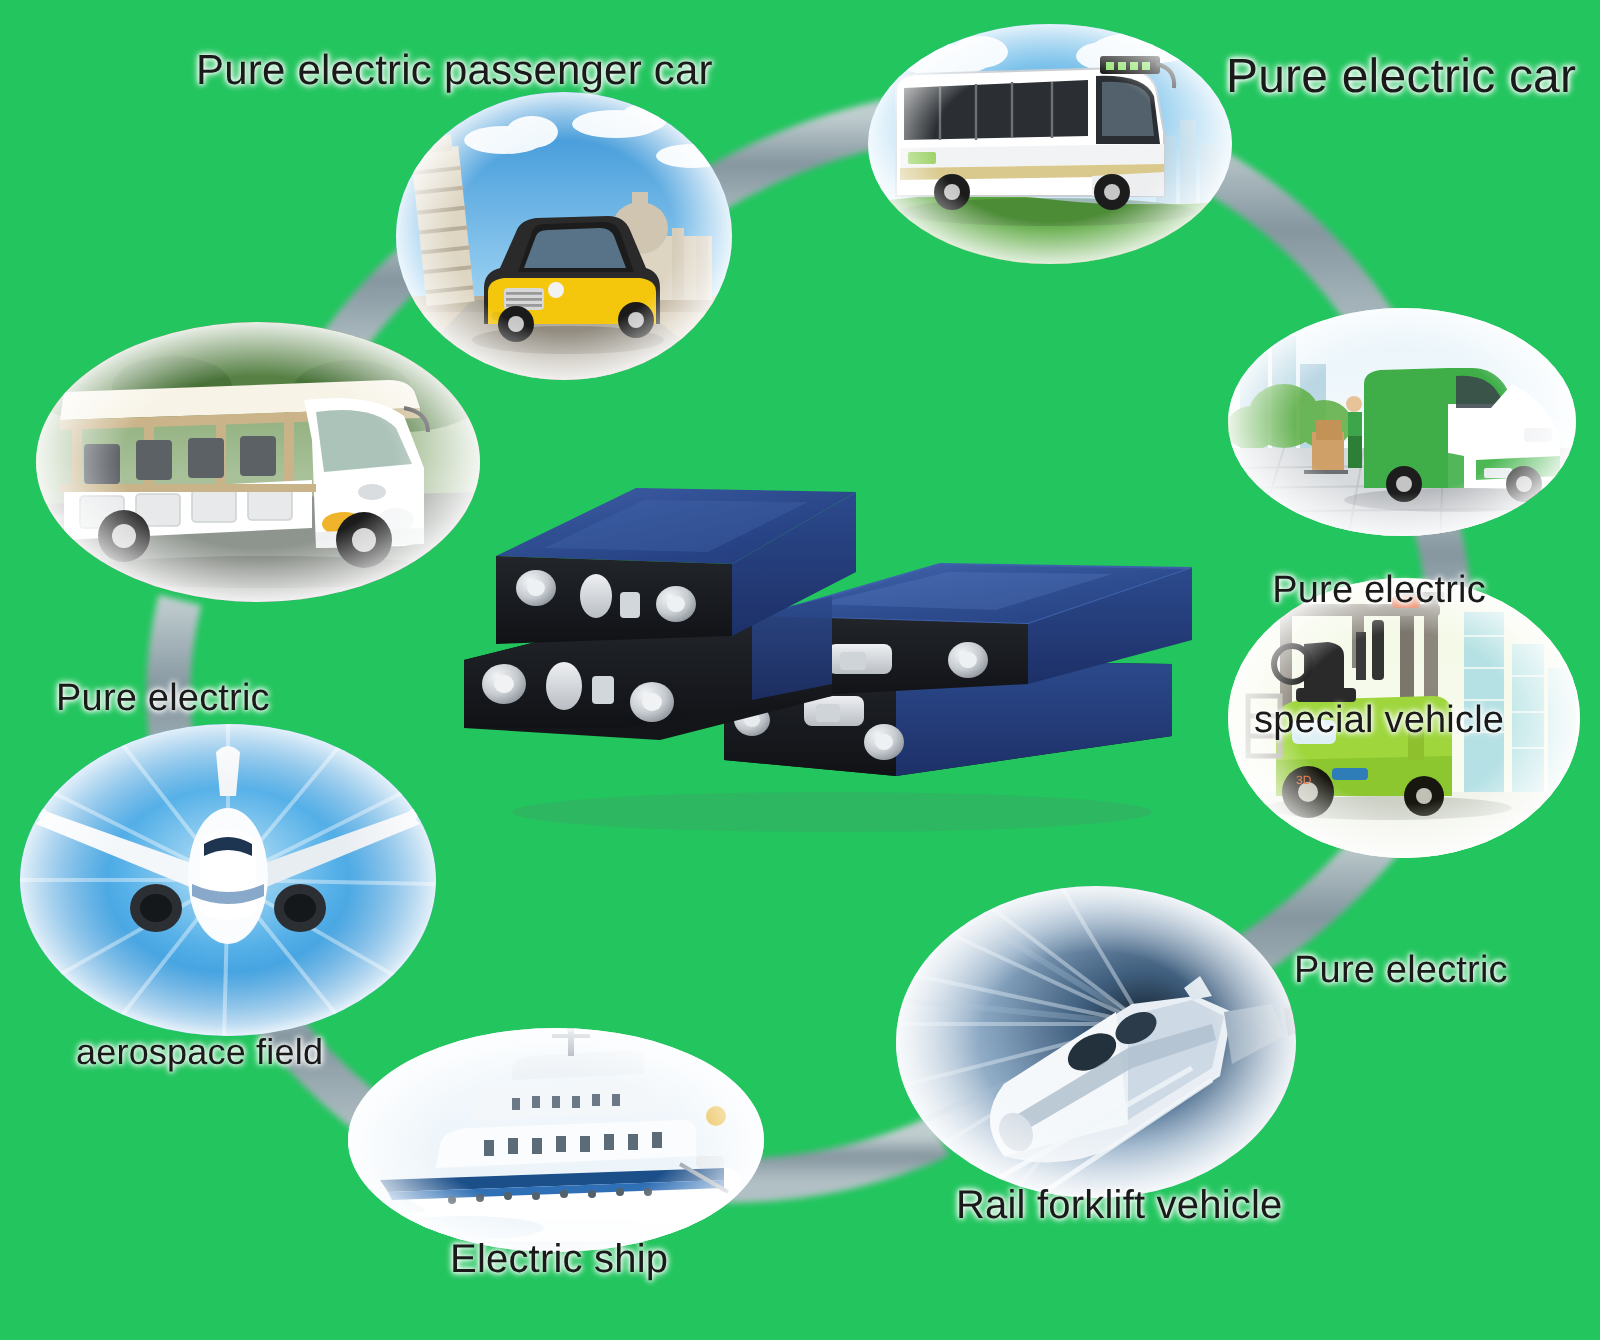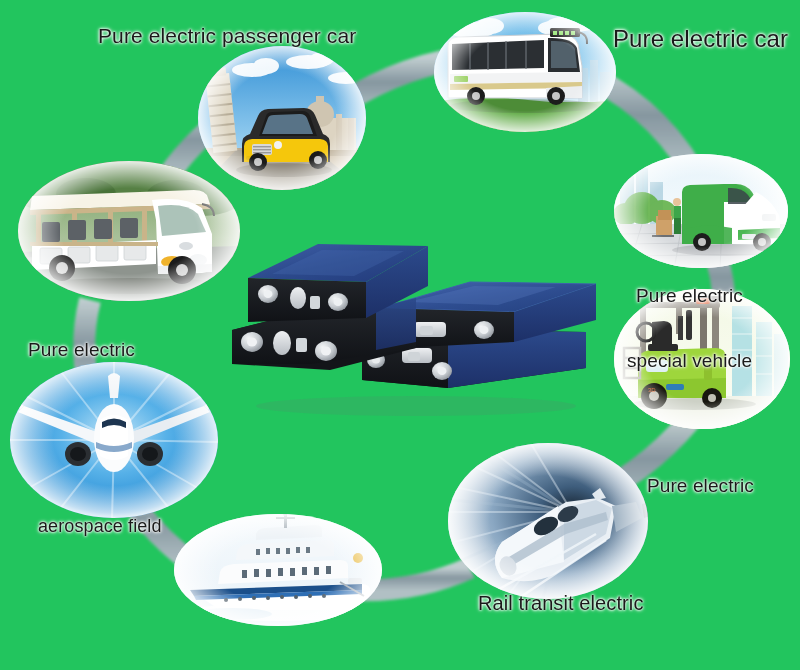--- a/index.html
+++ b/index.html
@@ -464,21 +464,21 @@
         </g>
 
         <g stroke="#f2f7fb" stroke-width="2.5" opacity="0.8">
           <line x1="34" y1="158" x2="150" y2="92"></line>
             <line x1="70" y1="158" x2="160" y2="98"></line>
         </g>
         <rect x="0" y="0" width="204" height="158" fill="url(#v5)"></rect>
       </g>
     </svg>
   </div>
-  <div class="label lbl-5">Rail transit electric</div>
+  <div class="label lbl-5">Rail forklift vehicle</div>
 
   <div class="node" style="left:172px;top:512px;width:212px;height:116px;z-index:20;">
     <svg width="212" height="116" viewBox="0 0 212 116">
       <defs>
         <clipPath id="c6">
             <ellipse cx="106" cy="58" rx="104" ry="56"></ellipse>
           </clipPath>
         <linearGradient id="sea6" x1="0" y1="0" x2="0" y2="1">
           <stop offset="0" stop-color="#f6fafd"></stop>
             <stop offset="1" stop-color="#e7f1f8"></stop>
@@ -538,20 +538,21 @@
           <rect x="176" y="66" width="14" height="6" rx="2" fill="#e3e8ec"></rect>
           <circle cx="186" cy="46" r="5" fill="#e8b83b"></circle>
         </g>
 
         <ellipse cx="106" cy="100" rx="92" ry="9" fill="#ffffff" opacity="0.85"></ellipse>
         <ellipse cx="60" cy="102" rx="40" ry="6" fill="#eaf3f9"></ellipse>
         <rect x="0" y="0" width="212" height="116" fill="url(#v6)"></rect>
       </g>
     </svg>
   </div>
+  <div class="label lbl-6">Electric ship</div>
 
   <div class="node" style="left:8px;top:360px;width:212px;height:160px;z-index:20;">
     <svg width="212" height="160" viewBox="0 0 212 160">
       <defs>
         <clipPath id="c7">
             <ellipse cx="106" cy="80" rx="104" ry="78"></ellipse>
           </clipPath>
         <radialGradient id="sky7" cx="0.5" cy="0.46" r="0.62">
           <stop offset="0" stop-color="#bfe4f7"></stop>
             <stop offset="0.4" stop-color="#57b1e8"></stop>

